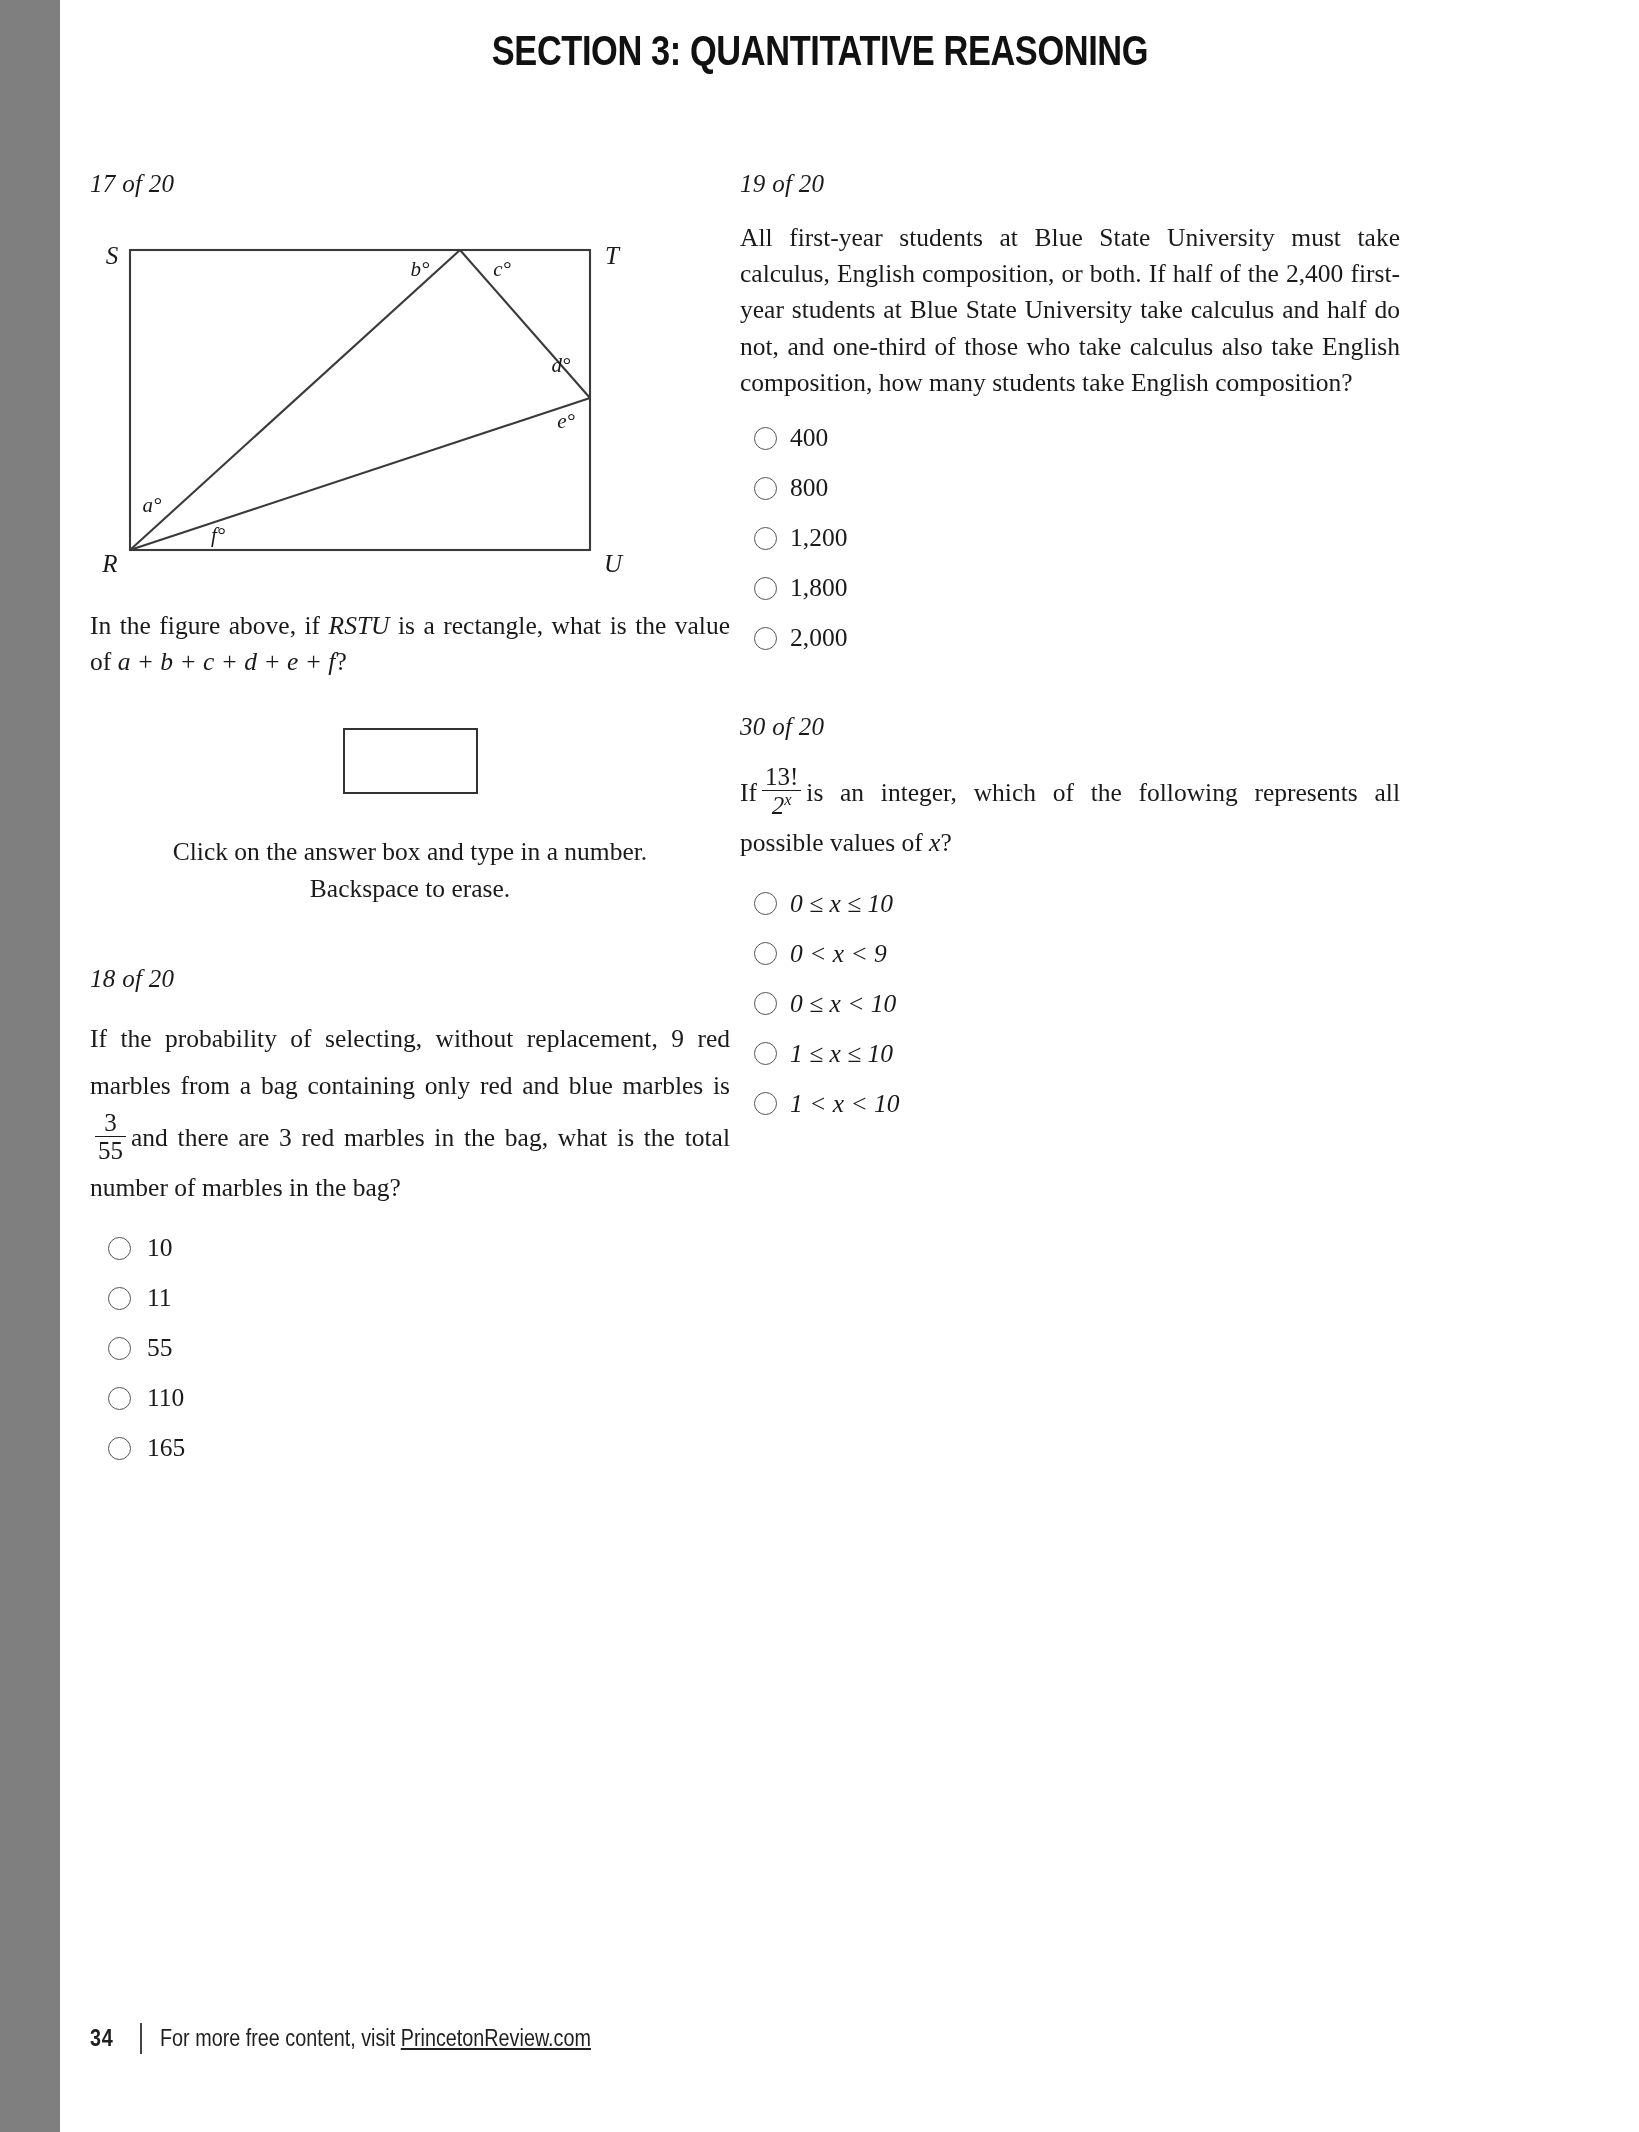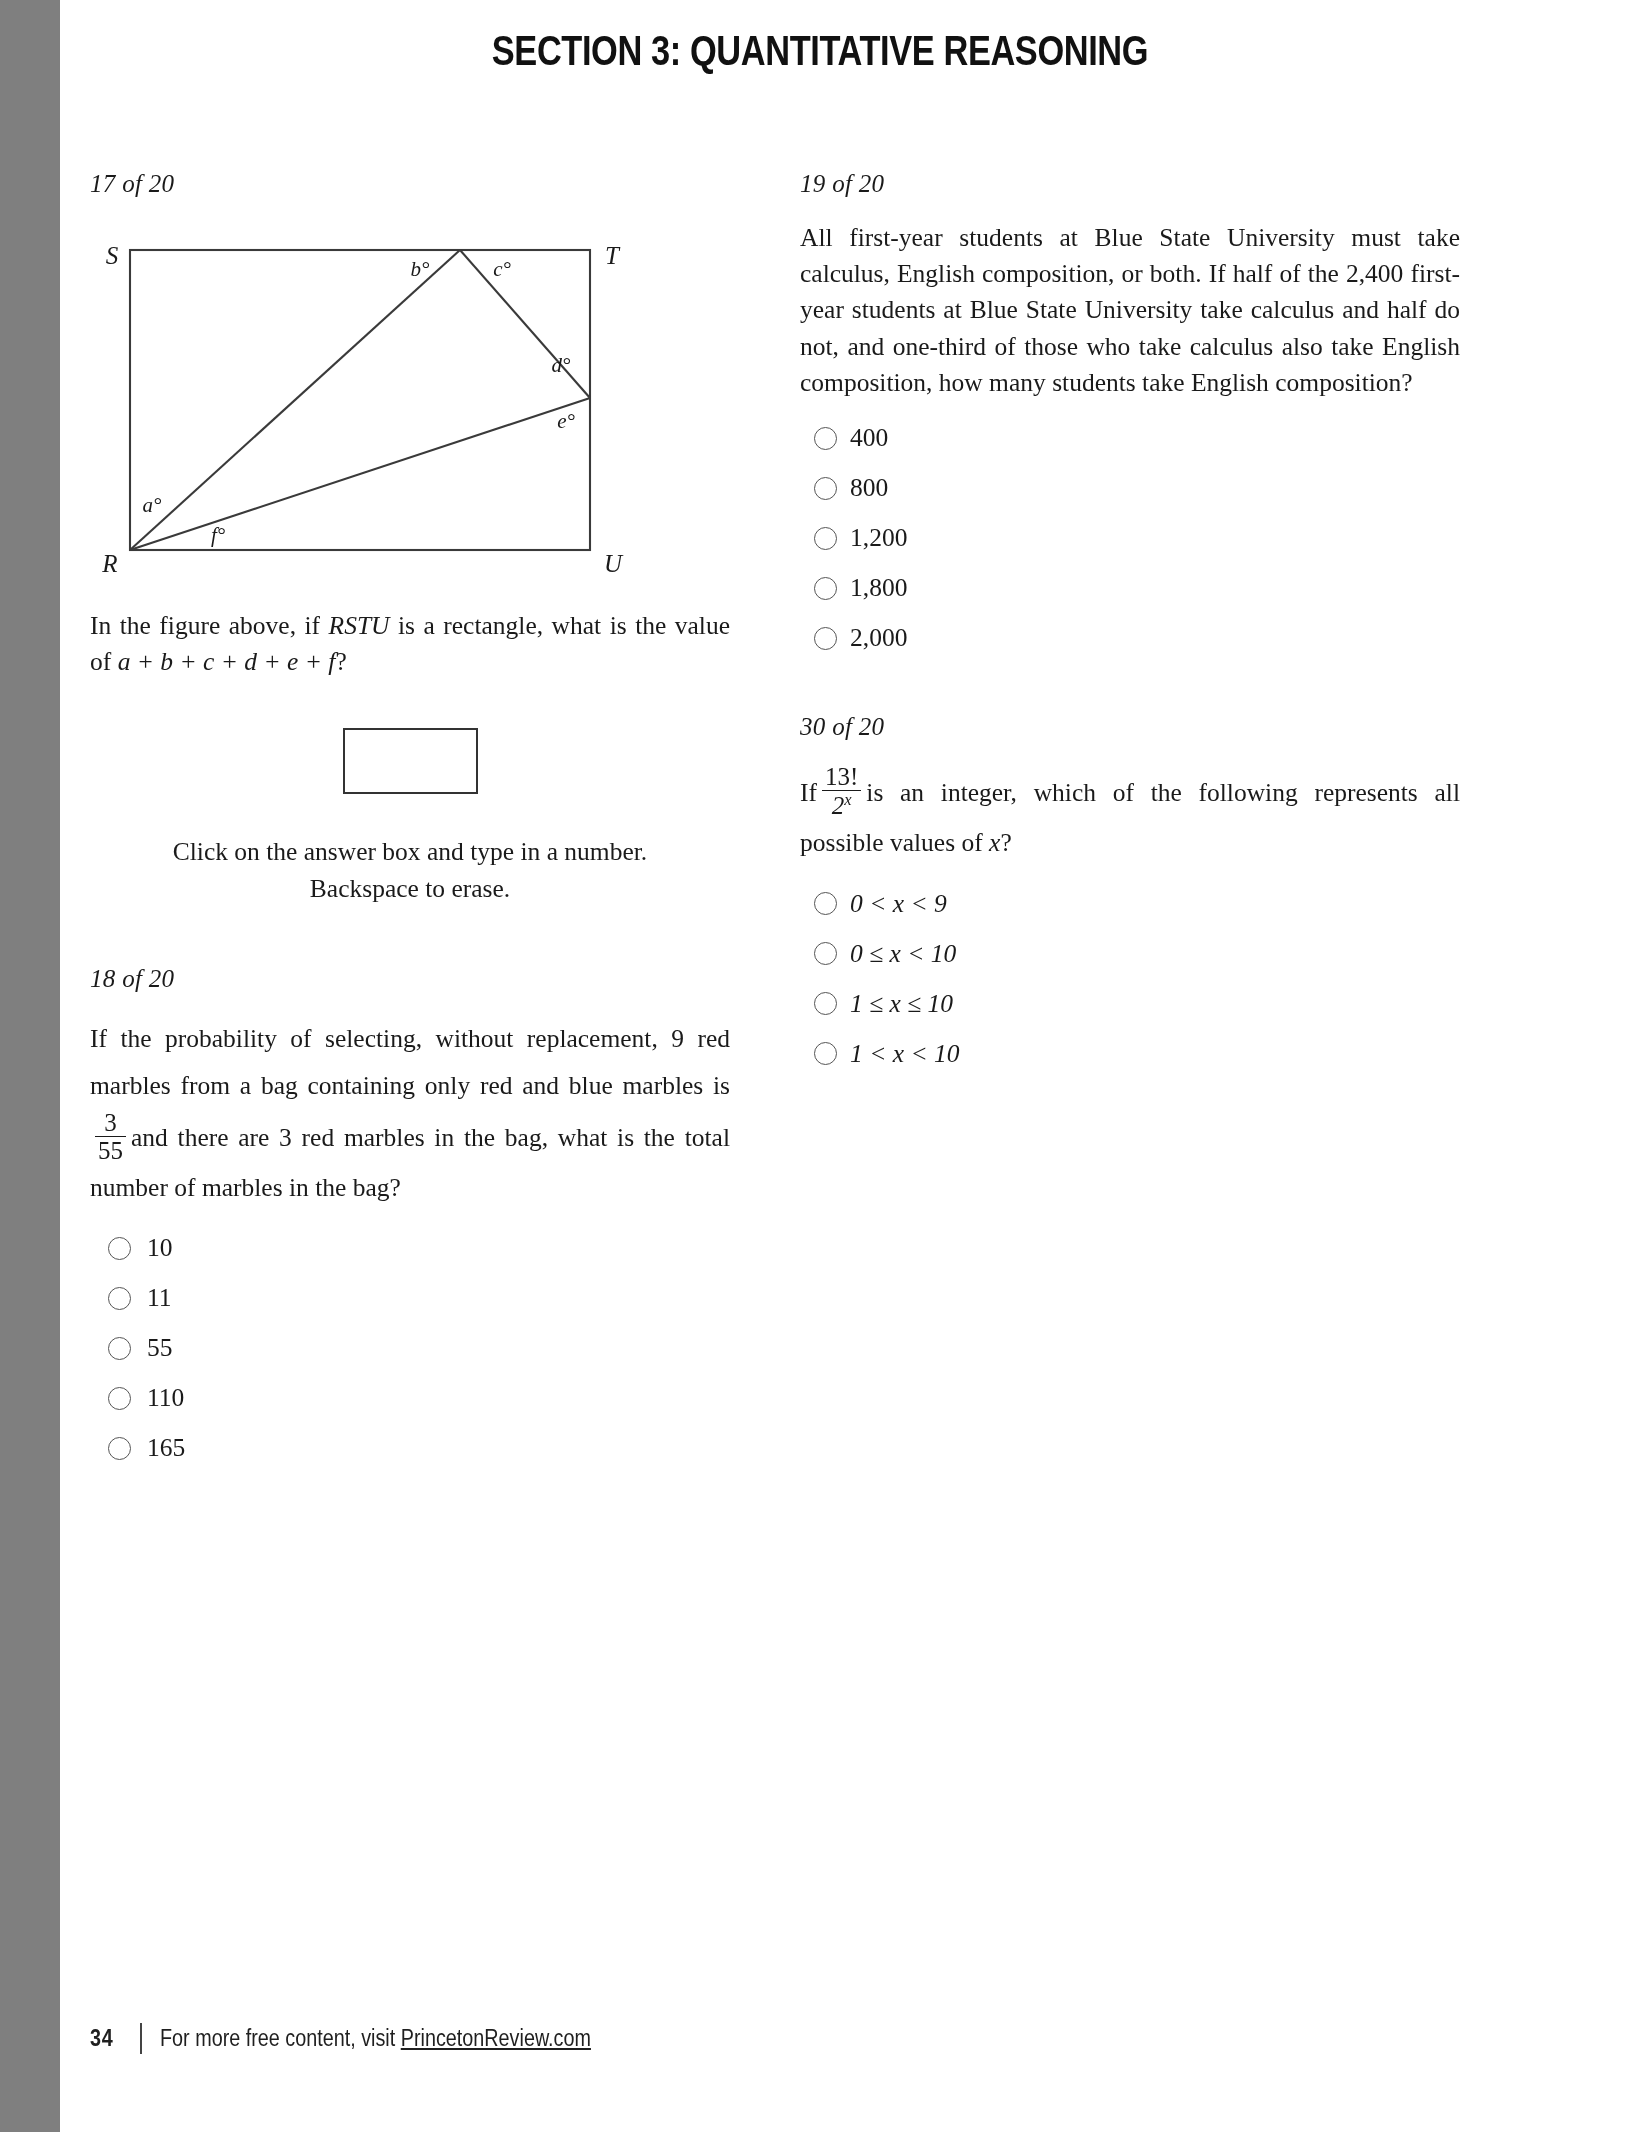--- a/index.html
+++ b/index.html
@@ -30,21 +30,21 @@
     transform:scaleX(0.80);
     transform-origin:center top;
     color:#111111;
     white-space:nowrap;
   }
   
   .col{
     position:absolute;top:170px;
   }
   .col-left{left:30px;width:640px;}
-  .col-right{left:740px;width:660px;}
+  .col-right{left:680px;width:660px;}
 
   .qnum{
     font-size:25px;
     letter-spacing:0.3px;
     margin:0 0 22px 0;
     color:#1a1a1a;
     font-style:italic;
   }
   .qtext{
     font-size:25.5px;
@@ -236,20 +236,24 @@
     </div>
 
     <div style="margin-top:60px;">
       <div class="qnum">30 of 20</div>
 
       <p class="qtext loose"><span>If</span><span class="frac"><span class="num">13!</span><span class="den"><span class="ital">2</span><span class="sup">x</span></span></span><span>is an integer, which of the following represents all possible values of</span> <span class="ital">x</span><span>?</span></p>
 
       <ul class="choices choices-right">
         <li class="choice">
           <span class="radio"></span>
+          <span class="choice-label ital">0 ≤ x ≤ 10</span>
+        </li>
+        <li class="choice">
+          <span class="radio"></span>
           <span class="choice-label ital">0 &lt; x &lt; 9</span>
         </li>
         <li class="choice">
           <span class="radio"></span>
           <span class="choice-label ital">0 ≤ x &lt; 10</span>
         </li>
         <li class="choice">
           <span class="radio"></span>
           <span class="choice-label ital">1 ≤ x ≤ 10</span>
         </li>

